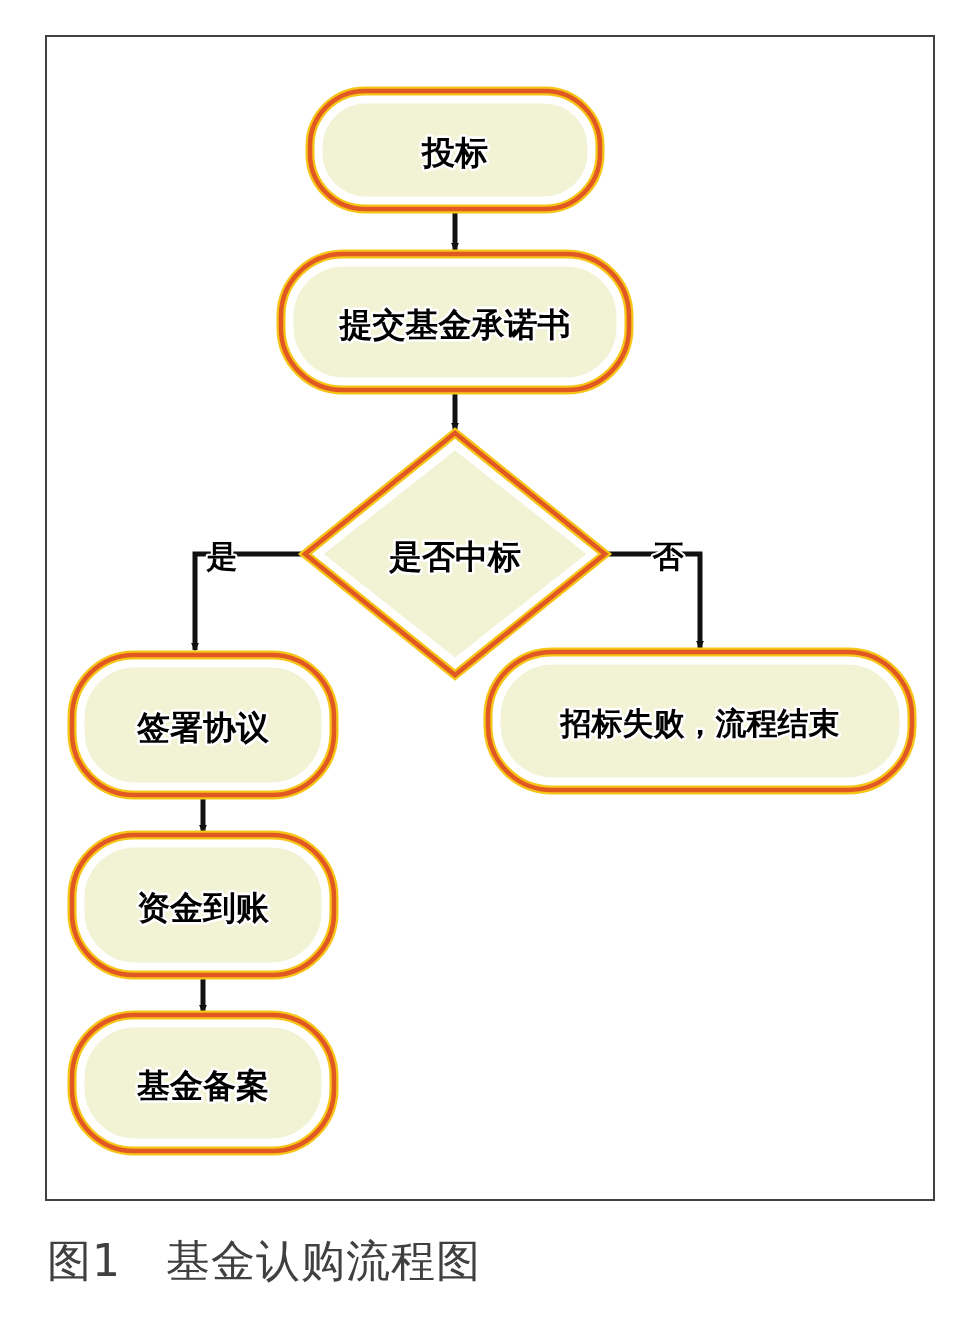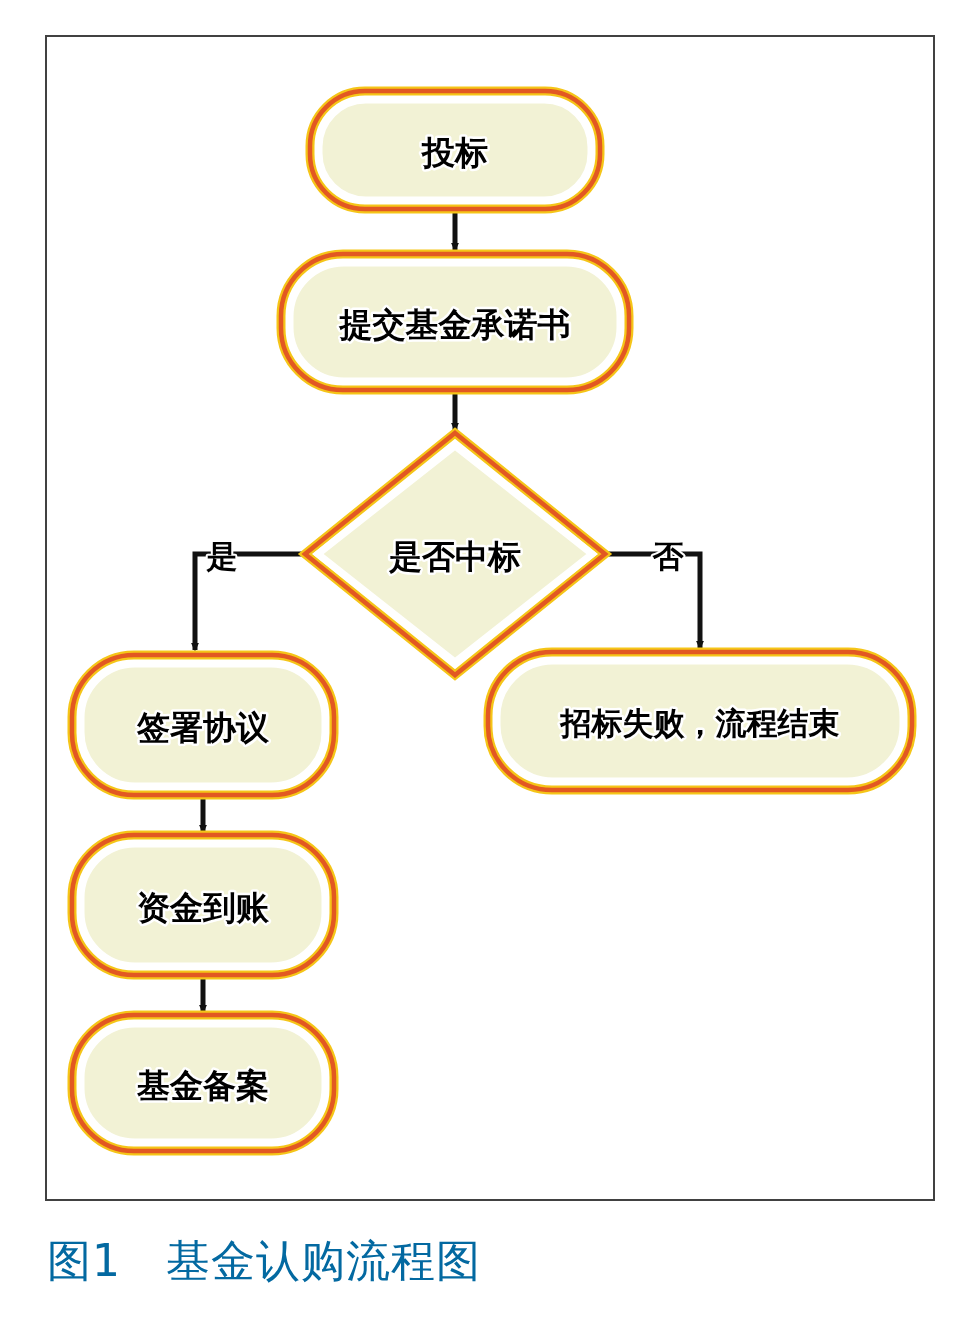--- a/index.html
+++ b/index.html
@@ -66,21 +66,21 @@
   }
 
   
   #figure-caption {
     position: absolute;
     left: 47px;
     top: 1232px;
     font-family: "DejaVu Sans", "Liberation Sans", sans-serif;
     font-size: 44px;
     font-weight: 400;
-    color: #0369a1;
+    color: #404040;
     letter-spacing: 1px;
     white-space: pre;
   }
 </style>
 </head>
 <body>
 
 <div id="figure-frame"></div>
 
 <svg id="flow-canvas" viewBox="0 0 974 1210" xmlns="http://www.w3.org/2000/svg">

